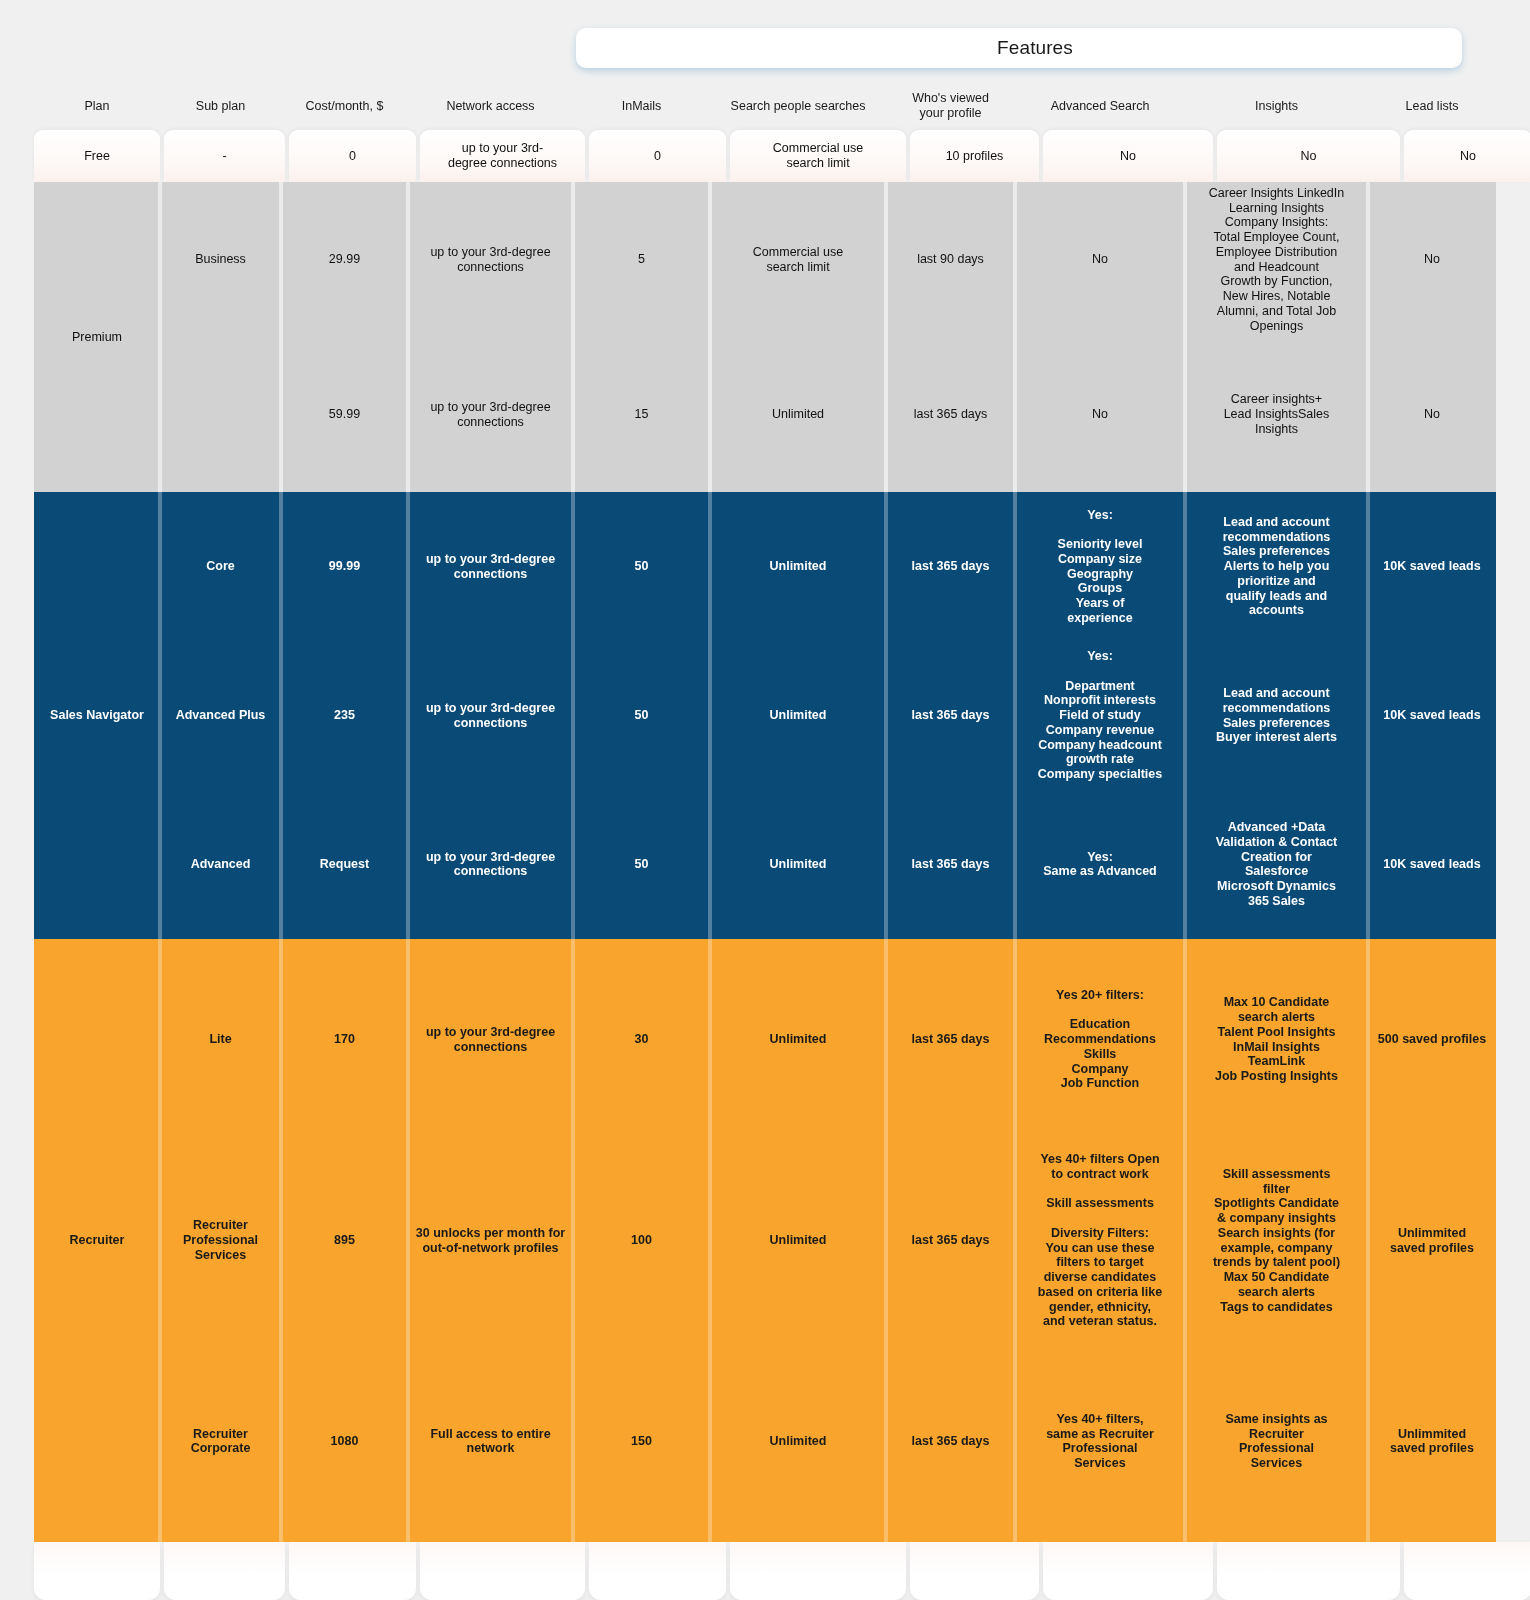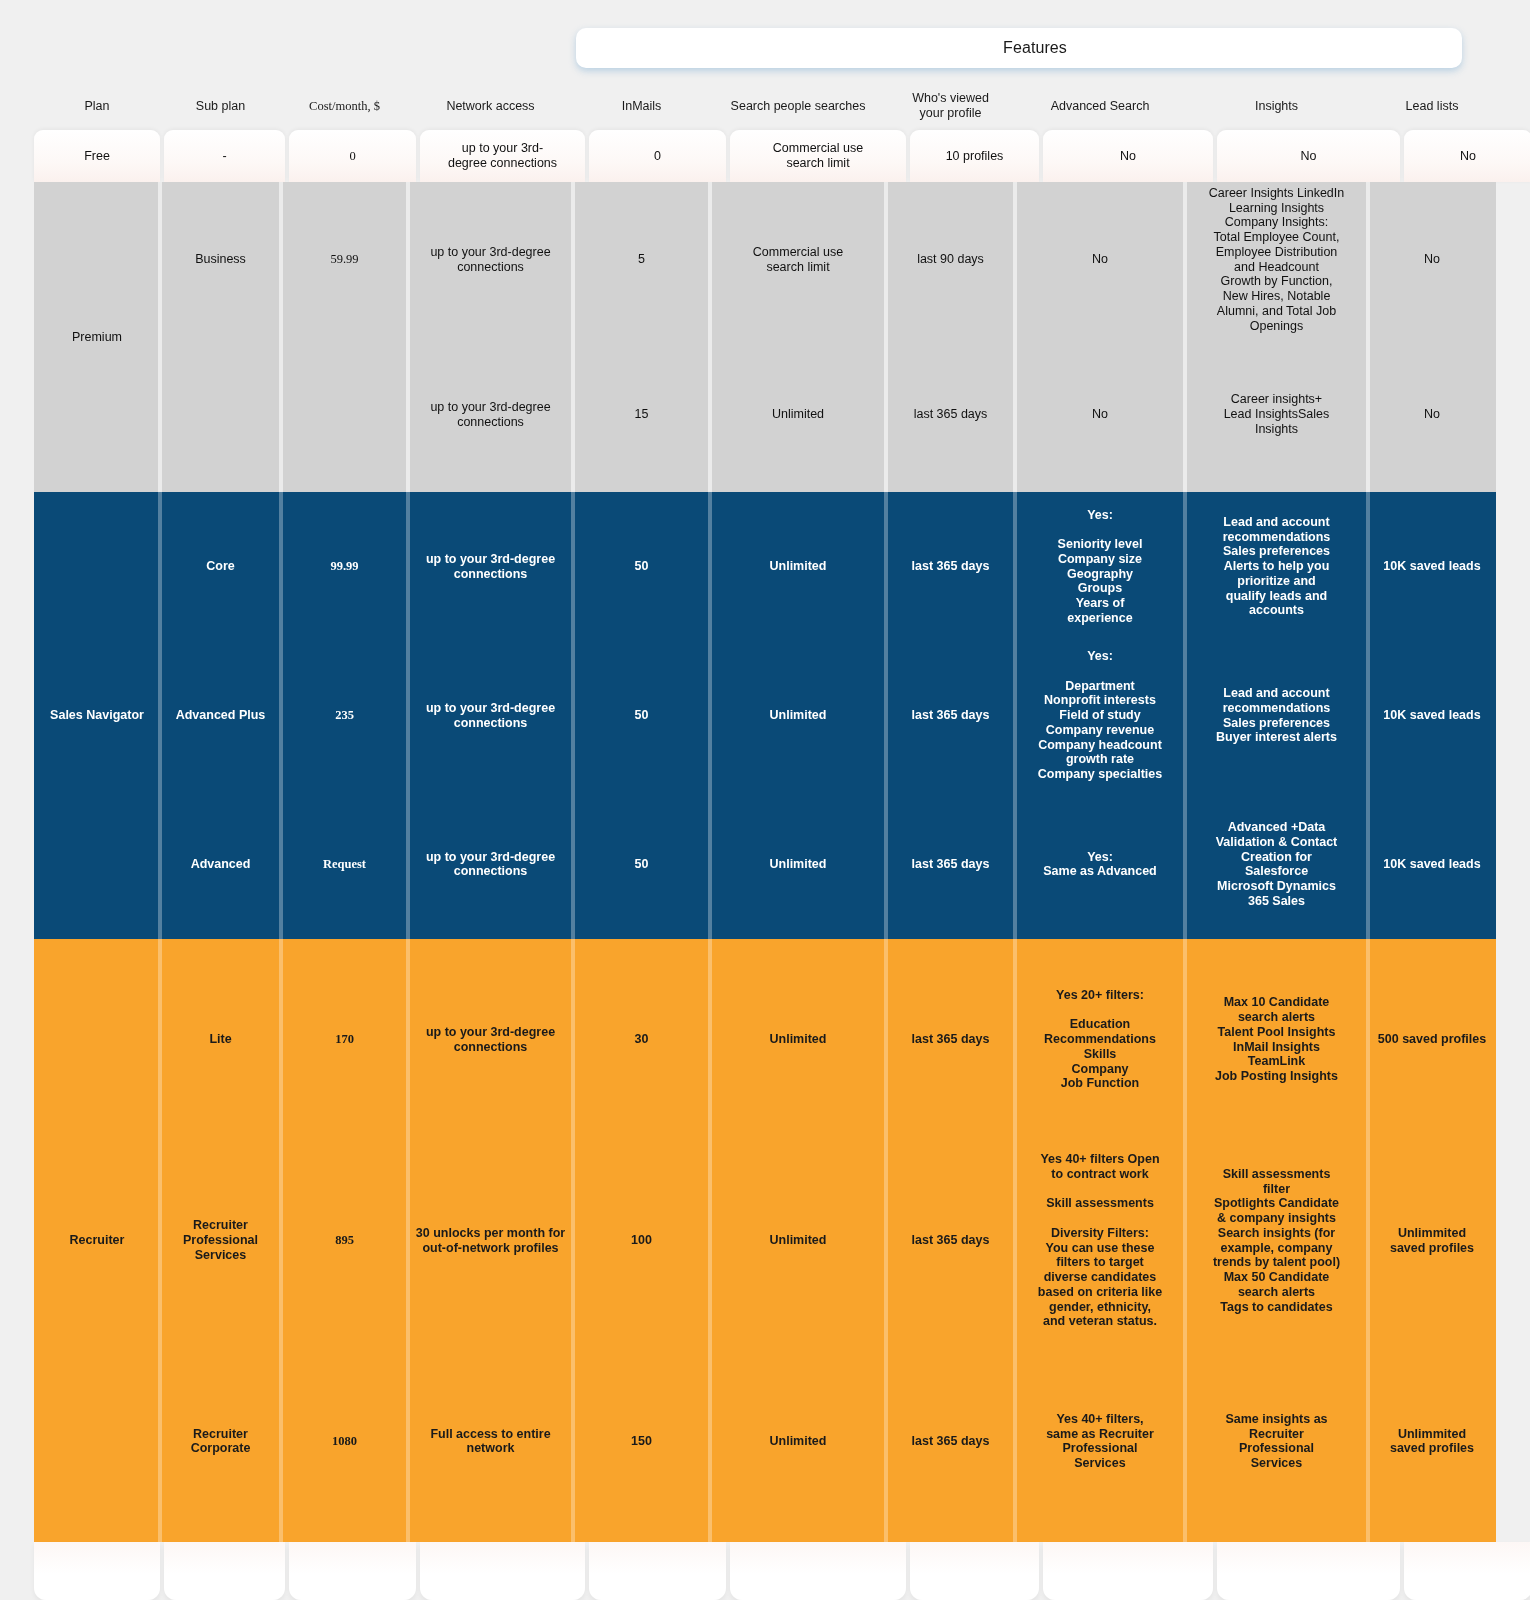--- a/index.html
+++ b/index.html
@@ -25,21 +25,21 @@
     width: 886px;
     height: 40px;
     background: #ffffff;
     border-radius: 10px;
     box-shadow: 0 3px 7px rgba(120,170,210,0.45);
     display: flex;
     align-items: center;
     justify-content: center;
   }
   #features-banner .banner-label {
-    font-size: 16px;
+    font-size: 19px;
     color: #1a1a1a;
     font-weight: 400;
     letter-spacing: .1px;
     margin-left: 32px;
   }
 
   
   .grid {
     position: absolute;
     left: 34px;
@@ -55,21 +55,21 @@
     align-items: center;
     justify-content: center;
     text-align: center;
     padding: 0 6px;
     line-height: 1.17;
   }
 
   
   .c0 { width: 126px; }   
   .c1 { width: 121px; }   
-  .c2 { width: 127px; font-family: Liberation Serif, serif; }   
+  .c2 { width: 127px; }   
   .c3 { width: 165px; }   
   .c4 { width: 137px; }   
   .c5 { width: 176px; }   
   .c6 { width: 129px; }   
   .c7 { width: 170px; }   
   .c8 { width: 183px; }   
   .c9 { width: 128px; }   
 
   
   .header-row { height: 48px; }
@@ -188,20 +188,21 @@
     </div>
 
     <div class="row band band-premium" style="height:310px">
       <div class="seg-col c0 label-col">
         <div class="subcell">Premium</div>
       </div>
       <div class="seg-col c1">
         <div class="subcell multi" style="height:50%">Business</div>
       </div>
       <div class="seg-col c2">
+        <div class="subcell multi" style="height:50%">29.99</div>
         <div class="subcell multi" style="height:50%">59.99</div>
       </div>
       <div class="seg-col c3">
         <div class="subcell multi" style="height:50%">up to your 3rd-degree
 connections</div>
         <div class="subcell multi" style="height:50%">up to your 3rd-degree
 connections</div>
       </div>
       <div class="seg-col c4">
         <div class="subcell multi" style="height:50%">5</div>

